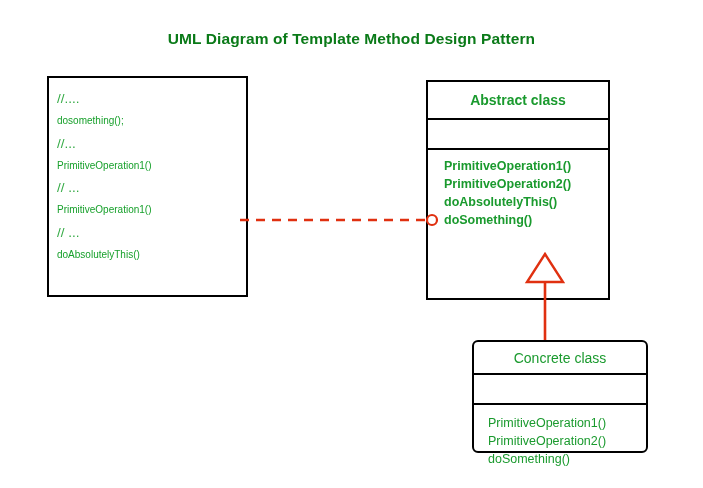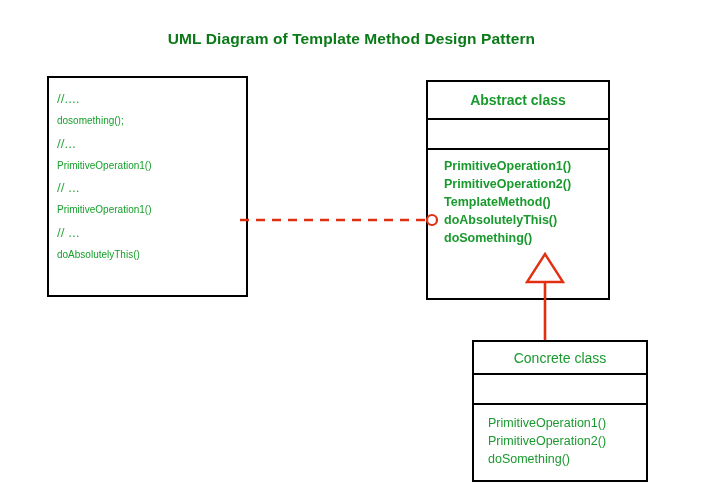--- a/index.html
+++ b/index.html
@@ -71,21 +71,22 @@
     top: 80px;
     width: 184px;
     height: 220px;
     font-weight: bold;
   }
   
   #concrete-class {
     left: 472px;
     top: 340px;
     width: 176px;
-    height: 142px;
+    height: 113px;
+    border-radius: 6px;
   }
 
   .class-name-row {
     box-sizing: border-box;
     border-bottom: 2px solid #000000;
     text-align: center;
     color: #1a9a2e;
     font-size: 14px;
     display: flex;
     align-items: center;
@@ -150,21 +151,20 @@
     <div class="note-line comment">// ...</div>
     <div class="note-line">doAbsolutelyThis()</div>
   </div>
 
   <div class="uml-box" id="abstract-class">
     <div class="class-name-row">Abstract class</div>
     <div class="class-attr-row"></div>
     <div class="class-methods-row">
       <div class="method-line">PrimitiveOperation1()</div>
       <div class="method-line">PrimitiveOperation2()</div>
-      <div class="method-line">TemplateMethod()</div>
       <div class="method-line">doAbsolutelyThis()</div>
       <div class="method-line">doSomething()</div>
     </div>
   </div>
 
   <div class="uml-box" id="concrete-class">
     <div class="class-name-row">Concrete class</div>
     <div class="class-attr-row"></div>
     <div class="class-methods-row">
       <div class="method-line">PrimitiveOperation1()</div>

